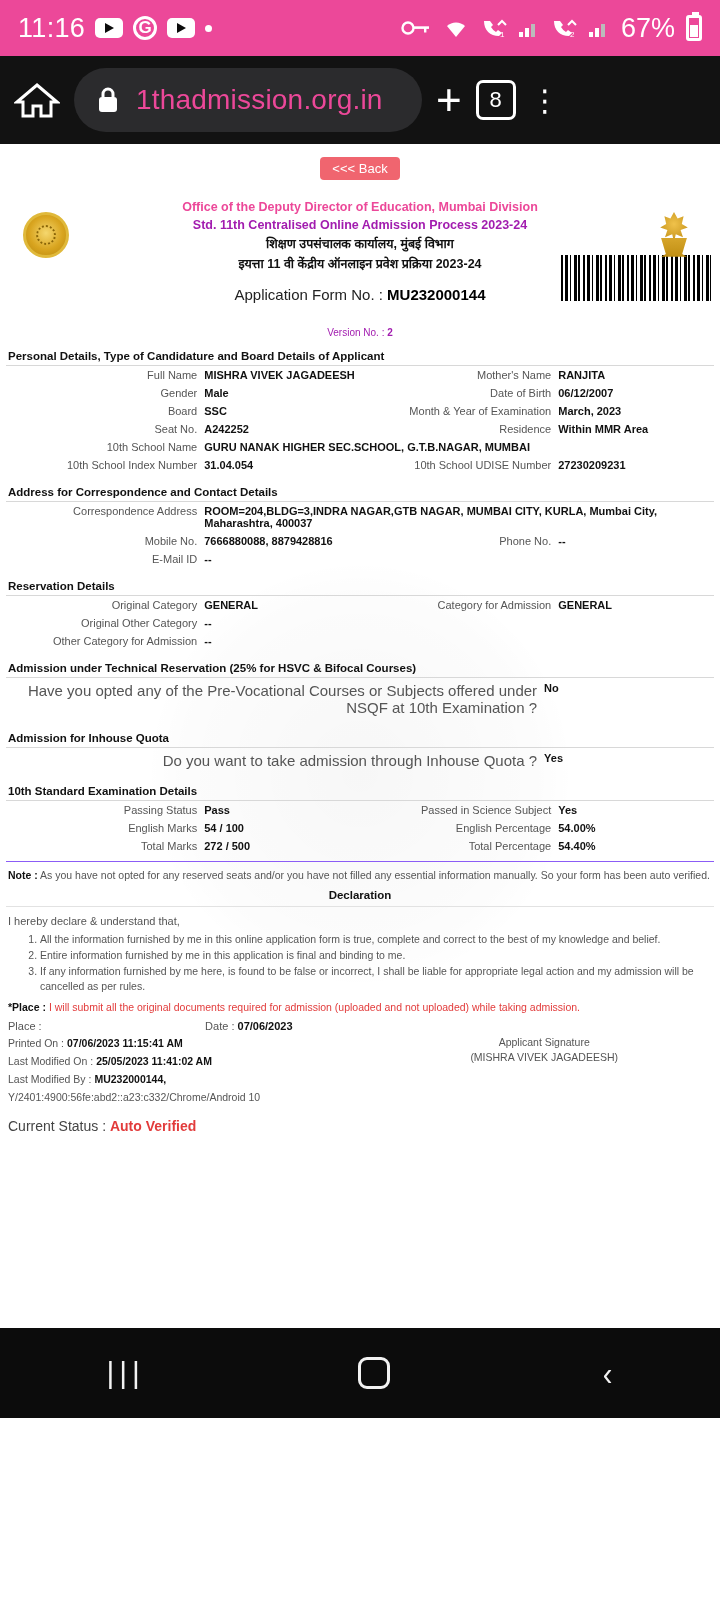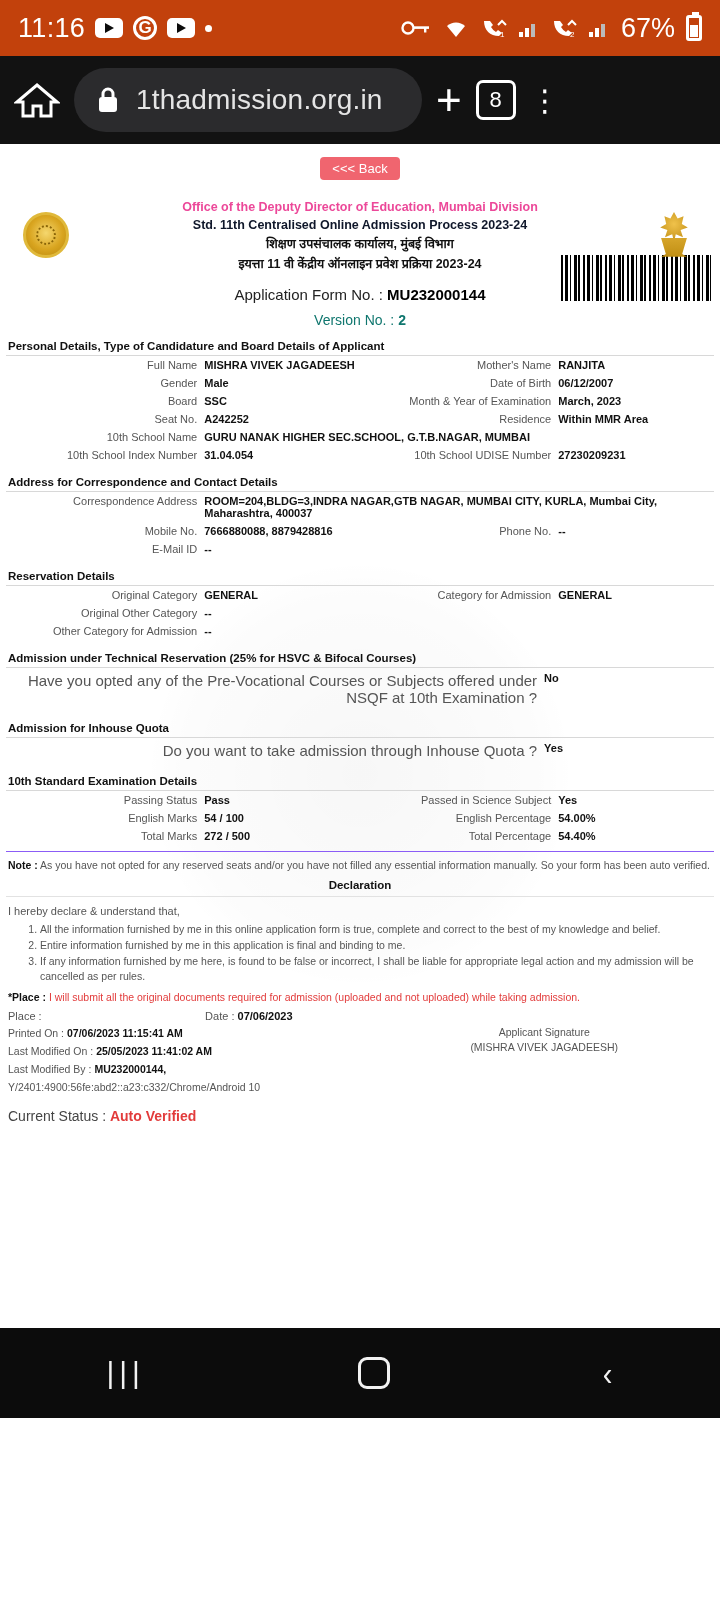--- a/index.html
+++ b/index.html
@@ -5,21 +5,21 @@
   * { box-sizing: border-box; margin: 0; padding: 0; }
   html, body {
     width: 720px; height: 1600px;
     background: #ffffff;
     font-family: "Liberation Sans", sans-serif;
     overflow: hidden;
   }
   
   .status-bar {
     height: 56px;
-    background: #c2410c;
+    background: #ec4899;
     color: #ffffff;
     display: flex;
     align-items: center;
     padding: 12px 18px;
     font-size: 26px;
   }
   .status-left { display: flex; align-items: center; gap: 10px; }
   .status-time { font-size: 27px; letter-spacing: .3px; }
   .yt-badge {
     width: 28px; height: 20px; background: #ffffff; border-radius: 5px;
@@ -50,21 +50,21 @@
   }
   
   .browser-bar {
     height: 88px; background: #121212; display: flex; align-items: center;
     padding: 0 14px; gap: 14px;
   }
   .url-pill {
     flex: 0 0 auto; width: 348px; height: 64px; background: #2b2b2d;
     border-radius: 34px; display: flex; align-items: center; padding: 0 22px; gap: 16px;
   }
-  .url-text { color: #e5e5e5; font-size: 28px; letter-spacing: .2px; }
+  .url-text { color: #ec4899; font-size: 28px; letter-spacing: .2px; }
   .tabcount {
     width: 40px; height: 40px; border: 3px solid #ffffff; border-radius: 7px;
     color: #ffffff; font-size: 22px; display: flex; align-items: center; justify-content: center;
   }
   .plus { color: #fff; font-size: 44px; line-height: 1; font-weight: 300; }
   .kebab { color: #fff; font-size: 30px; letter-spacing: 0; line-height: .7; text-align:center;}
   
   .page {
     position: relative;
     height: 1184px;
@@ -103,25 +103,25 @@
     clip-path: polygon(50% 0%, 62% 22%, 82% 14%, 76% 40%, 96% 52%, 72% 60%, 80% 84%, 56% 74%, 50% 100%, 44% 74%, 20% 84%, 28% 60%, 4% 52%, 24% 40%, 18% 14%, 38% 22%);
   }
   .emblem .base {
     position:absolute; left:50%; transform: translateX(-50%); top: 26px;
     width: 34px; height: 26px;
     background: linear-gradient(#d6a52a, #b8860b);
     clip-path: polygon(12% 0%, 88% 0%, 74% 62%, 88% 72%, 12% 72%, 26% 62%);
   }
   .hdr-center { flex: 1; text-align: center; }
   .hdr-center .l1 { font-size: 12.5px; font-weight: bold; color: #ec4899; margin-top: 6px; }
-  .hdr-center .l2 { font-size: 12.5px; font-weight: bold; color: #0f172a; margin-top: 4px; }
+  .hdr-center .l2 { font-size: 12.5px; font-weight: bold; color: #a21caf; margin-top: 4px; }
   .hdr-center .l3 { font-size: 12.5px; font-weight: bold; color: #111; margin-top: 3px; }
   .appno { font-size: 15px; color: #222; margin-top: 14px; }
   .appno b { color: #000; }
-  .verno { font-size: 14px; color: #0f766e; margin-top: 9px; }
+  .verno { font-size: 10px; color: #a21caf; margin-top: 24px; }
   .barcode {
     position: absolute; right: 8px; top: 74px; width: 152px; height: 48px;
     background:
       repeating-linear-gradient(to right,
         #000 0px, #000 2px, #fff 2px, #fff 4px,
         #000 4px, #000 7px, #fff 7px, #fff 9px,
         #000 9px, #000 10px, #fff 10px, #fff 13px,
         #000 13px, #000 16px, #fff 16px, #fff 17px,
         #000 17px, #000 19px, #fff 19px, #fff 22px);
     border: 1px solid #fff;

